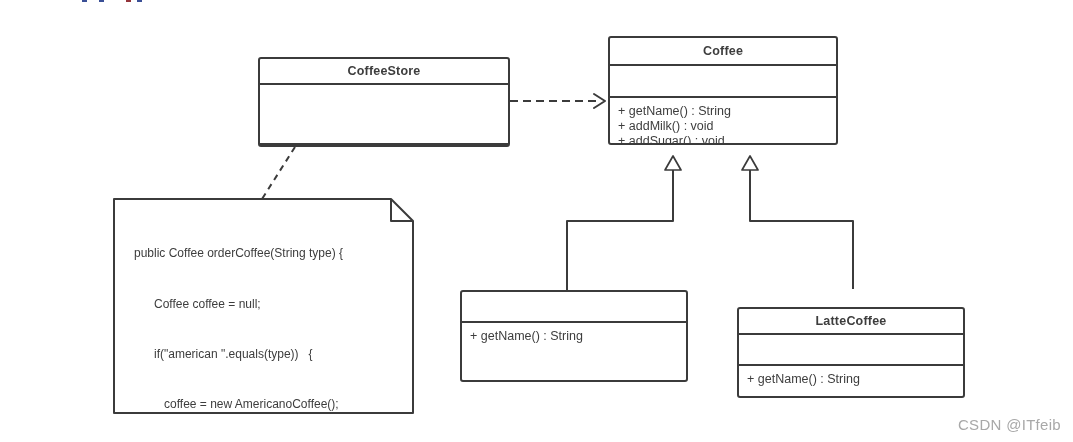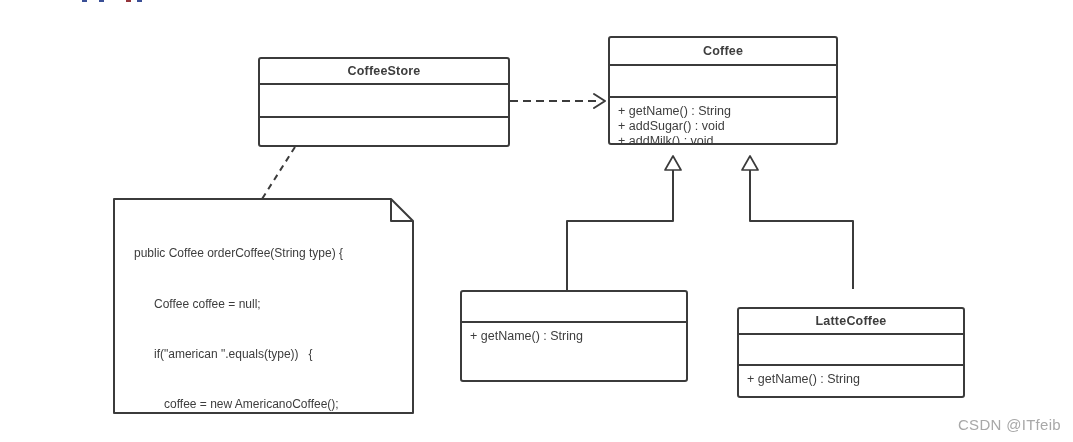--- a/index.html
+++ b/index.html
@@ -6,21 +6,21 @@
   #canvas {
     position:relative; width:1073px; height:442px; background:#ffffff;
     font-family:"Liberation Sans", sans-serif; color:#3d3d3d; overflow:hidden;
   }
   svg.overlay { position:absolute; left:0; top:0; width:1073px; height:442px; pointer-events:none; }
 
   .uml-class {
     position:absolute; background:#ffffff; border:2px solid #3b3b3b; border-radius:3px;
     box-sizing:border-box; display:flex; flex-direction:column;
   }
-  #cls-coffeestore { left:258px; top:57px;  width:252px; height:90px;  }
+  #cls-coffeestore { left:258px; top:57px;  width:252px; height:90px;justify-content:space-between;  }
   #cls-coffee      { left:608px; top:36px;  width:230px; height:109px; }
   #cls-american    { left:460px; top:290px; width:228px; height:92px;  }
   #cls-latte       { left:737px; top:307px; width:228px; height:91px;  }
 
   .sec-title {
     height:26px; box-sizing:border-box; border-bottom:2px solid #3b3b3b;
     display:flex; align-items:center; justify-content:center;
     font-weight:bold; font-size:12.5px; letter-spacing:0.2px;
   }
   #cls-coffee .sec-title { height:28px; }
@@ -87,22 +87,22 @@
   <div class="uml-class" id="cls-coffeestore">
     <div class="sec-title">CoffeeStore</div>
     <div class="sec-attrs"></div>
   </div>
 
   <div class="uml-class" id="cls-coffee">
     <div class="sec-title">Coffee</div>
     <div class="sec-attrs"></div>
     <div class="sec-methods">
       <div>+ getName() : String</div>
+      <div>+ addMilk() : void</div>
       <div>+ addSugar() : void</div>
-      <div>+ addMilk() : void</div>
     </div>
   </div>
 
   <div class="uml-class" id="cls-american">
     <div class="sec-attrs"></div>
     <div class="sec-methods">
       <div>+ getName() : String</div>
     </div>
   </div>
 

